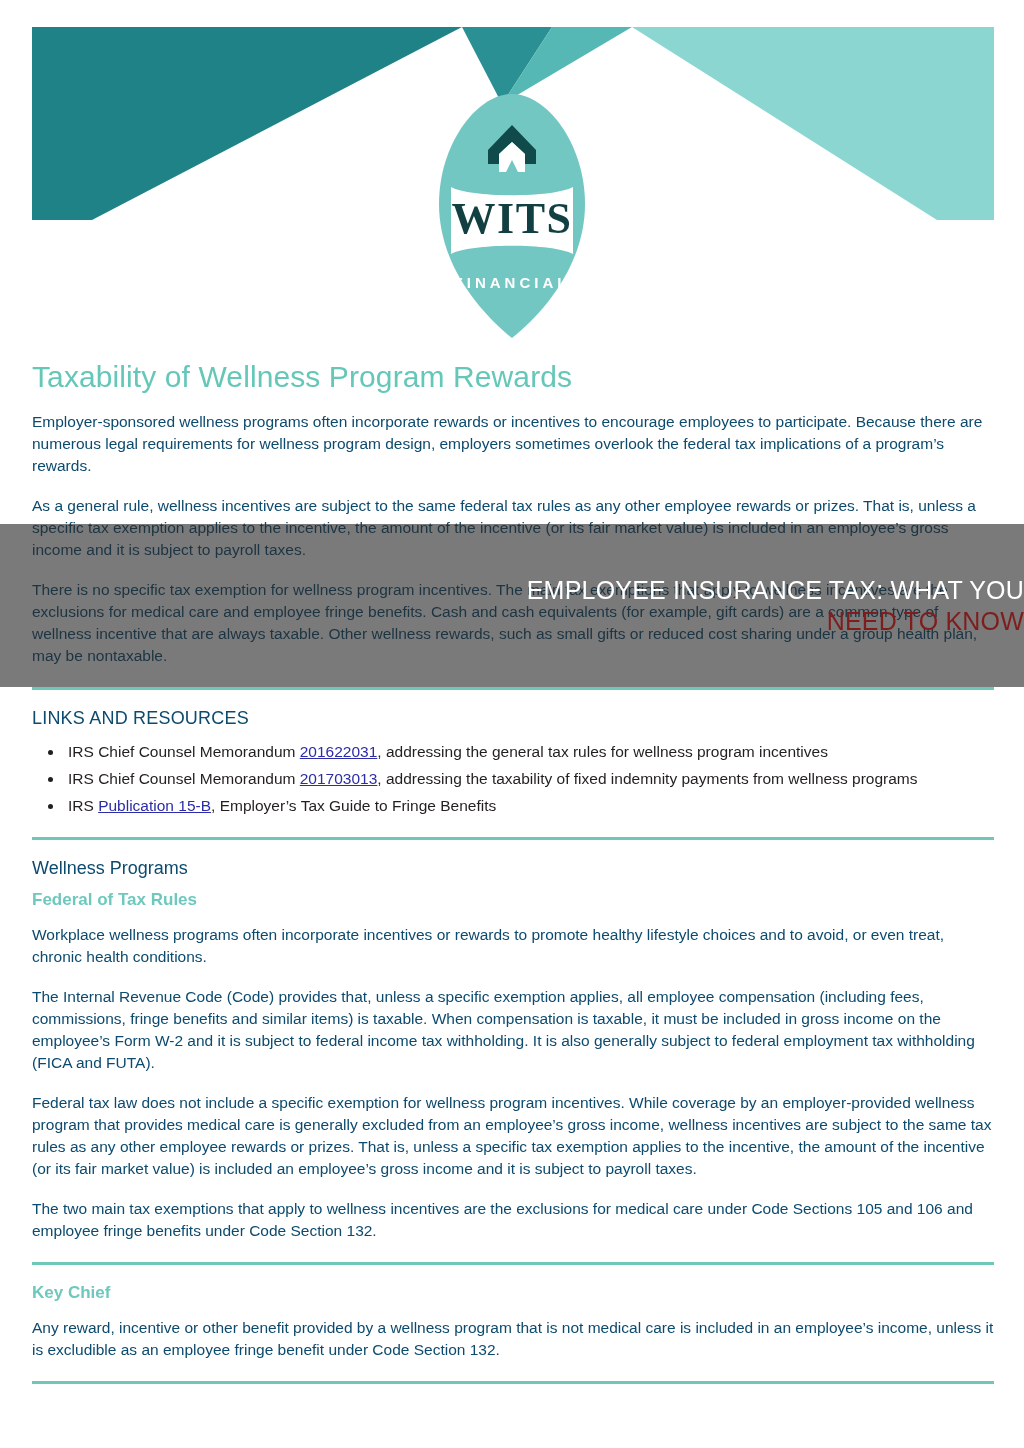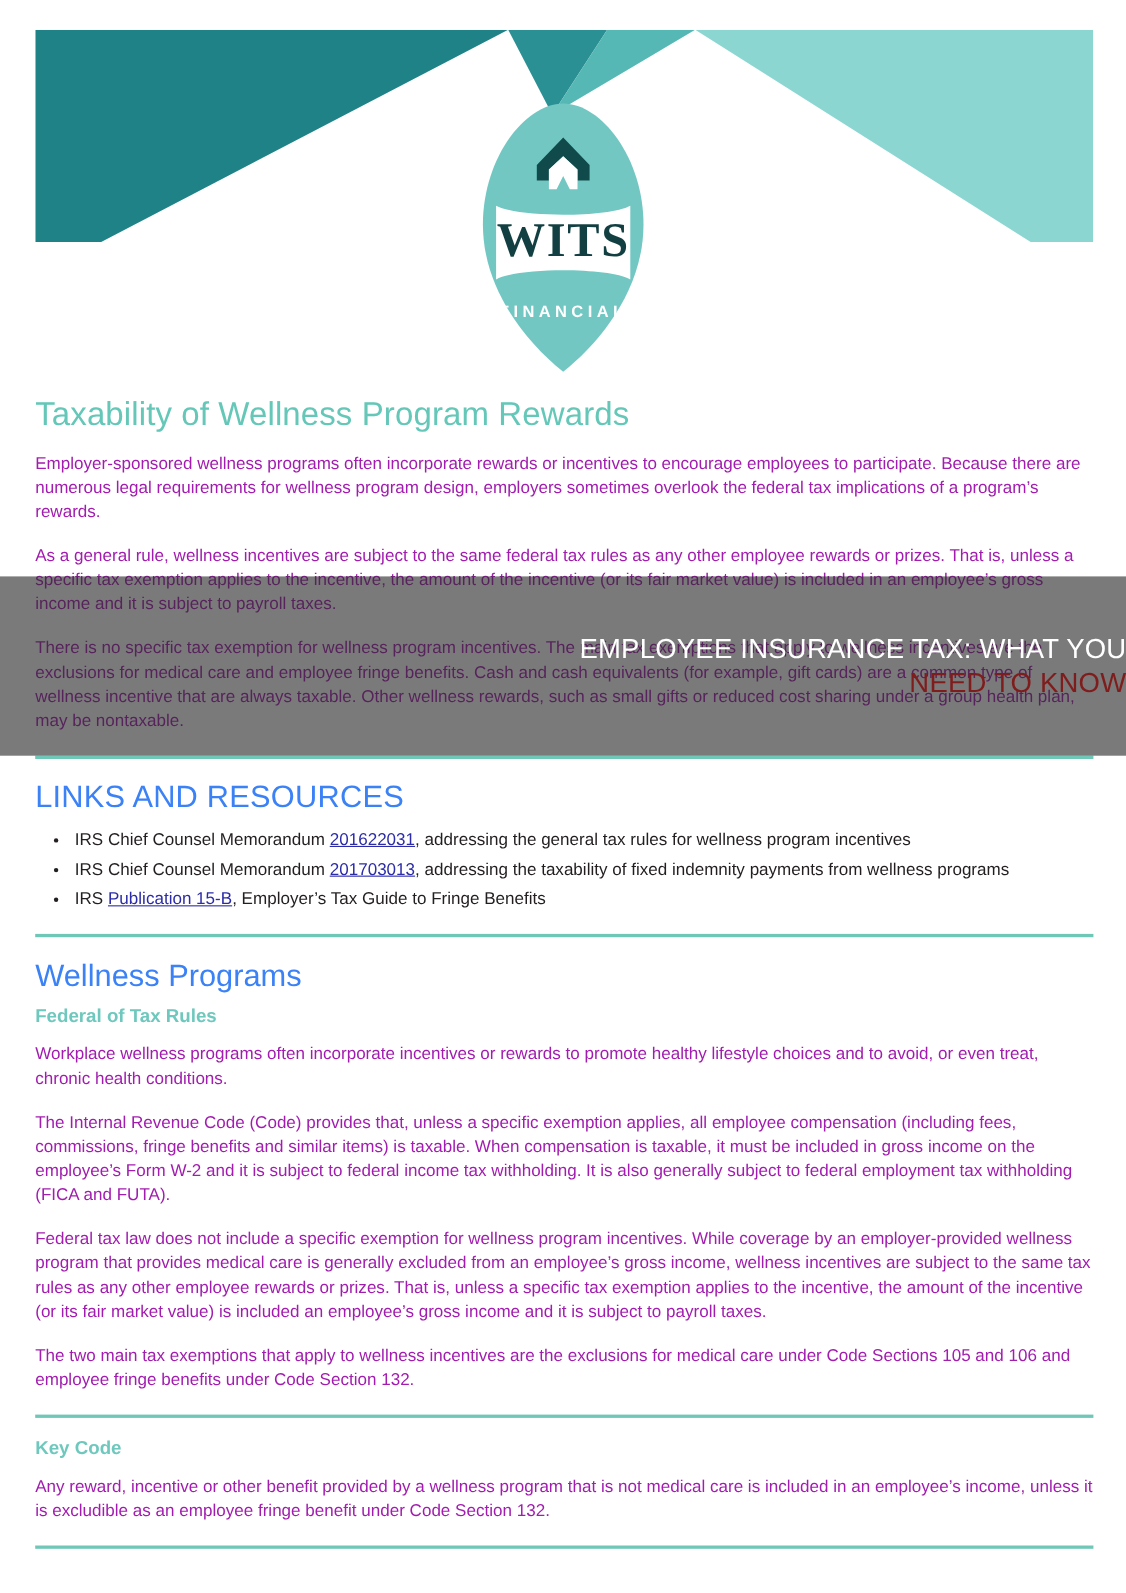--- a/index.html
+++ b/index.html
@@ -56,40 +56,40 @@
   h1.doc-title {
     font-size: 30px;
     font-weight: normal;
     color: #64c7b8;
     margin: 0 0 16px 0;
     line-height: 1.15;
     letter-spacing: 0.1px;
   }
 
   h2.section-title {
-    font-size: 28px;
+    font-size: 18px;
     font-weight: normal;
-    color: #3b82f6;
+    color: #0c4a6e;
     margin: 18px 0 8px 0;
     line-height: 1.2;
   }
   h2.section-title.caps { letter-spacing: 0.2px; }
 
   h3.sub-title {
     font-size: 17px;
     font-weight: bold;
     color: #6ec8bd;
     margin: 10px 0 14px 0;
     line-height: 1.2;
   }
 
   p.body-text {
     font-size: 15.5px;
     line-height: 1.42;
-    color: #a21caf;
+    color: #0c4a6e;
     margin: 0 0 18px 0;
     text-align: left;
   }
   p.body-text:last-child { margin-bottom: 0; }
 
   ul.link-list {
     margin: 12px 0 16px 0;
     padding-left: 32px;
     list-style: disc;
   }
@@ -206,21 +206,21 @@
     <h3 class="sub-title">Federal of Tax Rules</h3>
 
     <p class="body-text">Workplace wellness programs often incorporate incentives or rewards to promote healthy lifestyle choices and to avoid, or even treat, chronic health conditions.</p>
     <p class="body-text">The Internal Revenue Code (Code) provides that, unless a specific exemption applies, all employee compensation (including fees, commissions, fringe benefits and similar items) is taxable. When compensation is taxable, it must be included in gross income on the employee’s Form W-2 and it is subject to federal income tax withholding. It is also generally subject to federal employment tax withholding (FICA and FUTA).</p>
     <p class="body-text">Federal tax law does not include a specific exemption for wellness program incentives. While coverage by an employer-provided wellness program that provides medical care is generally excluded from an employee’s gross income, wellness incentives are subject to the same tax rules as any other employee rewards or prizes. That is, unless a specific tax exemption applies to the incentive, the amount of the incentive (or its fair market value) is included an employee’s gross income and it is subject to payroll taxes.</p>
 
     <p class="body-text"><span>The two main tax exemptions that apply to wellness incentives are the exclusions for </span><b>medical care</b><span> under Code Sections 105 and 106 and employee </span><b>fringe benefits</b><span> under Code Section 132.</span></p>
 
     <hr class="rule">
 
-    <h3 class="sub-title">Key Code</h3>
+    <h3 class="sub-title">Key Chief</h3>
 
     <p class="body-text">Any reward, incentive or other benefit provided by a wellness program that is not medical care is included in an employee’s income, unless it is excludible as an employee fringe benefit under Code Section 132.</p>
 
     <hr class="rule">
 
   </div>
 
   <div class="overlay-band">
     <div class="overlay-line1">EMPLOYEE INSURANCE TAX: WHAT YOU</div>
     <div class="overlay-line2">NEED TO KNOW</div>

